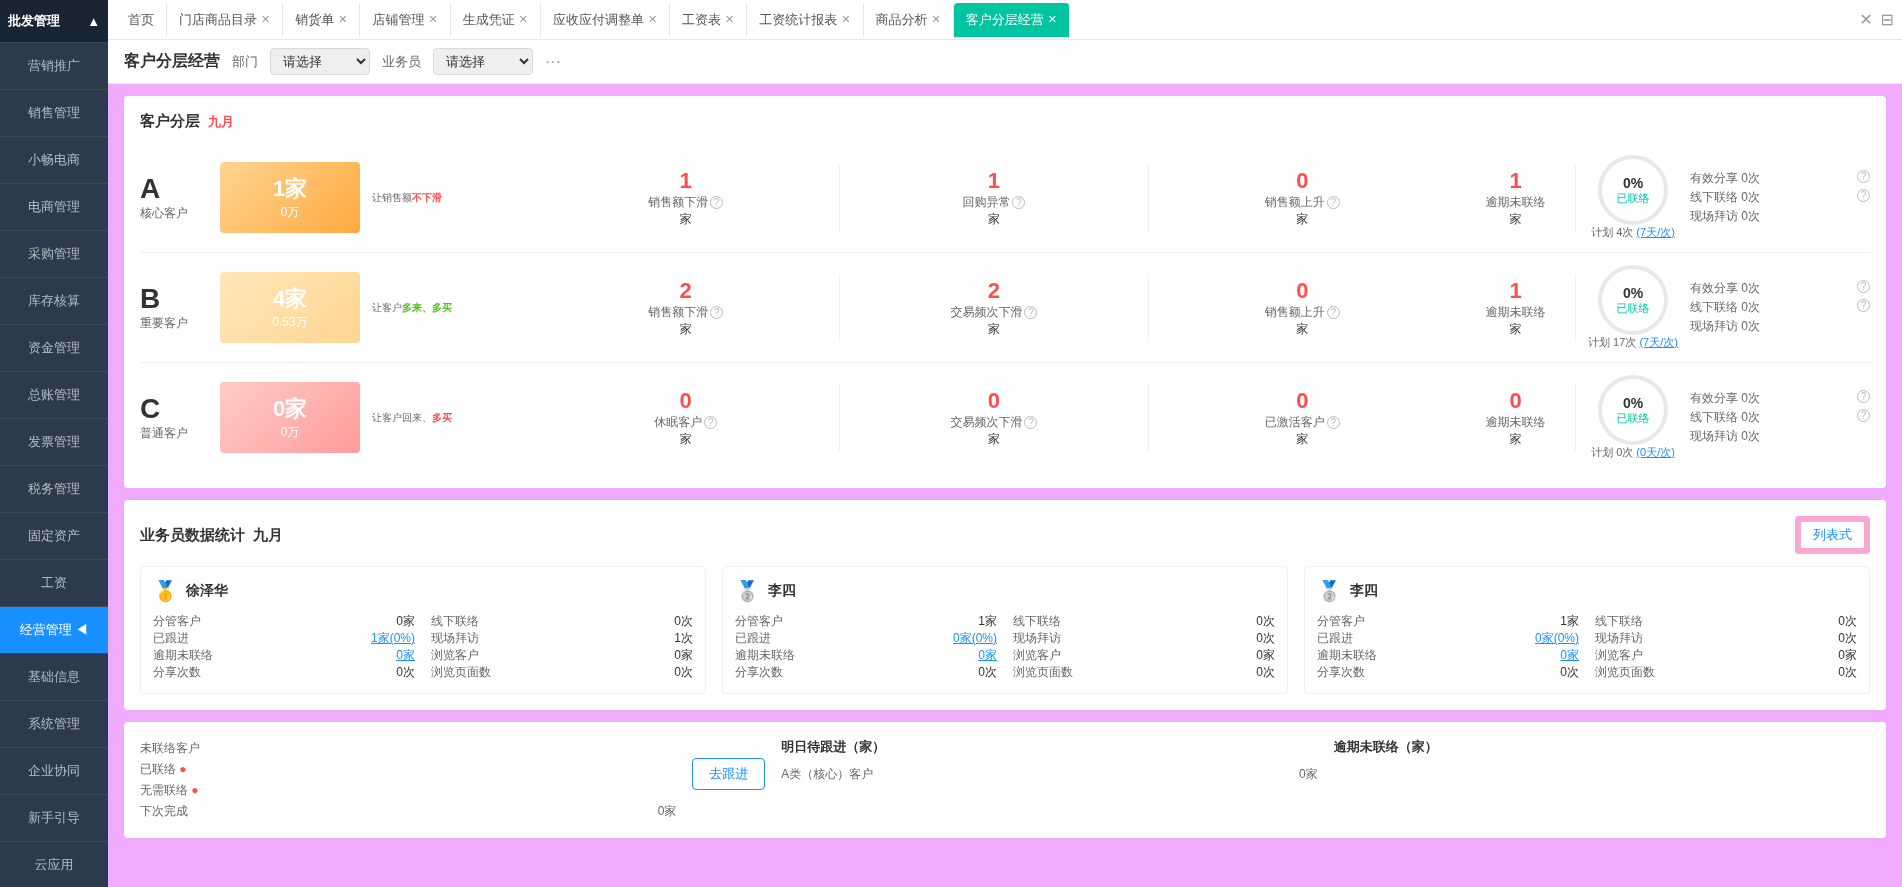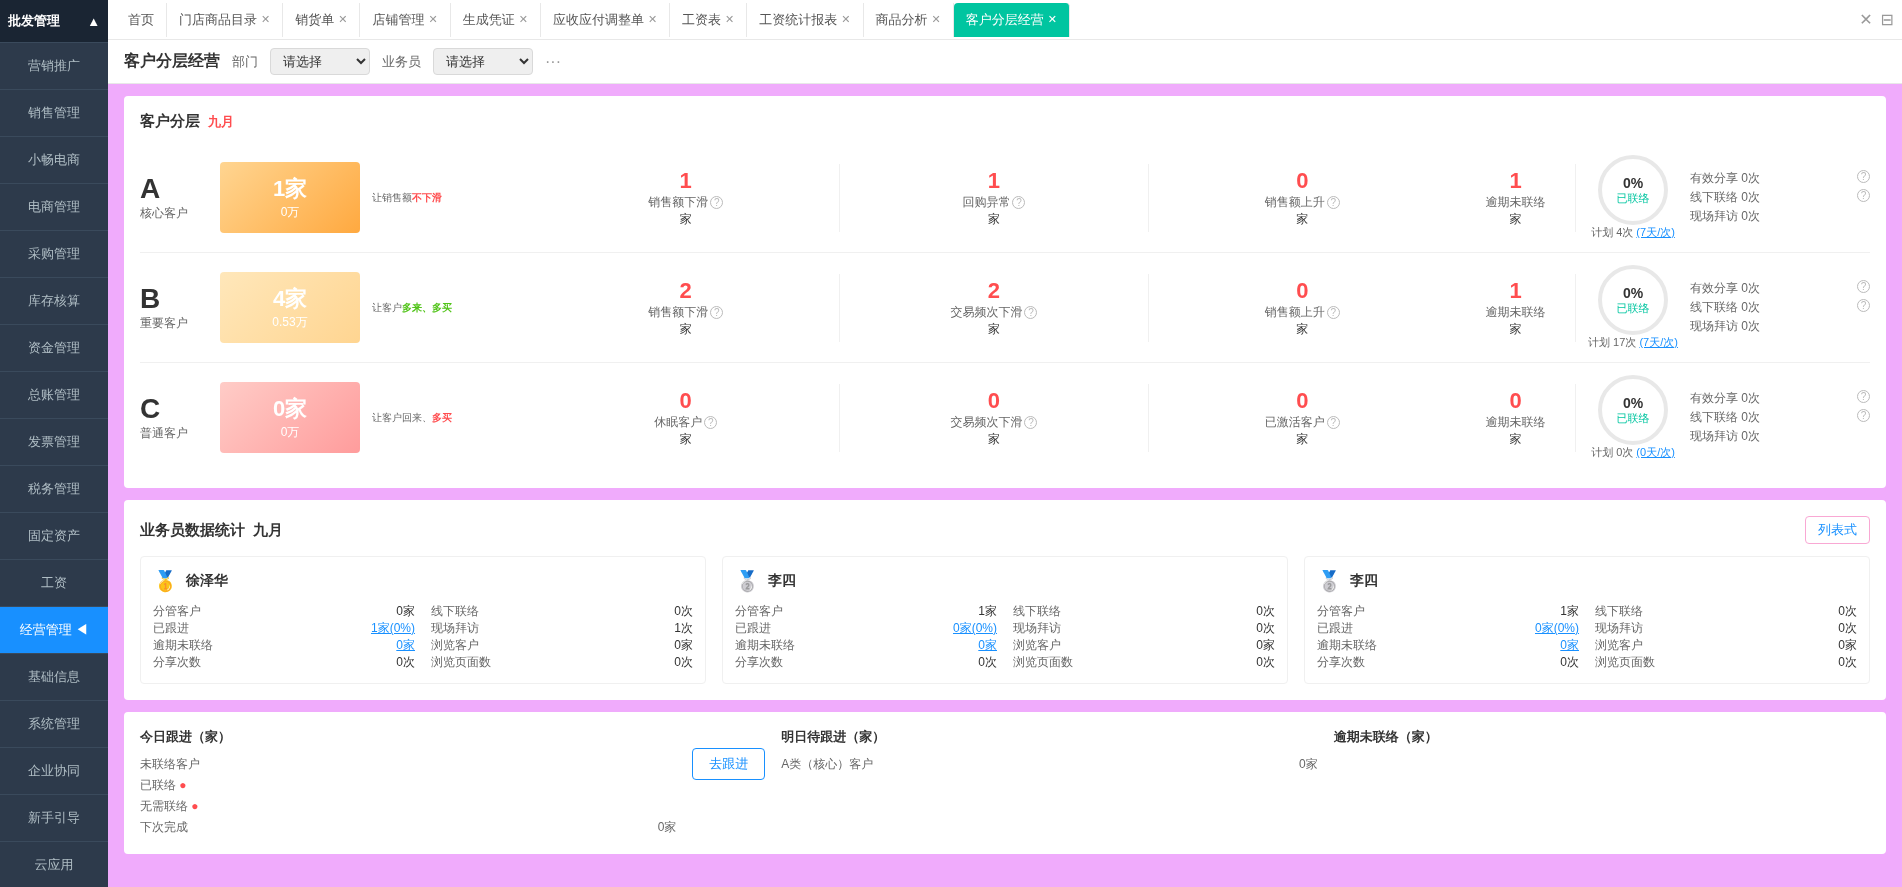--- a/index.html
+++ b/index.html
@@ -74,21 +74,21 @@
     .circle-plan { font-size: 11px; color: #666; text-align: center; }
     .circle-link { font-size: 11px; color: #1890ff; text-decoration: underline; cursor: pointer; }
 
     .tier-right-stats { width: 180px; flex-shrink: 0; font-size: 12px; color: #666; display: flex; flex-direction: column; gap: 2px; }
     .tier-right-stat-row { display: flex; justify-content: space-between; }
 
     
     .staff-section { background: #fff; border-radius: 4px; padding: 16px; margin-bottom: 12px; }
     .staff-section-header { display: flex; align-items: center; justify-content: space-between; margin-bottom: 12px; }
     .staff-section-title { font-size: 15px; font-weight: bold; color: #333; display: flex; align-items: center; gap: 8px; }
-    .list-btn { border: 1px solid #f9a8d4; color: #1890ff; background: #fff; padding: 4px 12px; border-radius: 4px; cursor: pointer; font-size: 13px; }
+    .list-btn { border: 6px solid #f9a8d4; color: #1890ff; background: #fff; padding: 4px 12px; border-radius: 4px; cursor: pointer; font-size: 13px; }
 
     .staff-grid { display: grid; grid-template-columns: repeat(3, 1fr); gap: 16px; }
     .staff-card { border: 1px solid #f0f0f0; border-radius: 4px; padding: 12px; }
     .staff-name-row { display: flex; align-items: center; gap: 8px; margin-bottom: 10px; }
     .staff-medal { font-size: 20px; }
     .staff-name { font-size: 14px; font-weight: bold; color: #333; }
     .staff-stats-grid { display: grid; grid-template-columns: 1fr 1fr; gap: 0 16px; font-size: 12px; }
     .staff-stat-row { display: flex; justify-content: space-between; }
     .staff-stat-label { color: #666; }
     .staff-stat-val { color: #1890ff; text-decoration: underline; cursor: pointer; }
@@ -505,21 +505,20 @@
           </div>
         </div>
 
       </div>
     </div>
 
     <div class="followup-section">
       <div style="display: grid; grid-template-columns: 1fr auto 1fr 1fr; gap: 16px; align-items: start;">
 
         <div>
-          <div class="followup-col-title">今日跟进（家）</div>
           <div class="followup-sub-row">
             <span>未联络客户</span>
           </div>
           <div class="followup-sub-row">
             <span>已联络 <span style="color:#ff4d4f;">●</span></span>
           </div>
           <div class="followup-sub-row">
             <span>无需联络 <span style="color:#ff4d4f;">●</span></span>
           </div>
           <div class="followup-sub-row">

